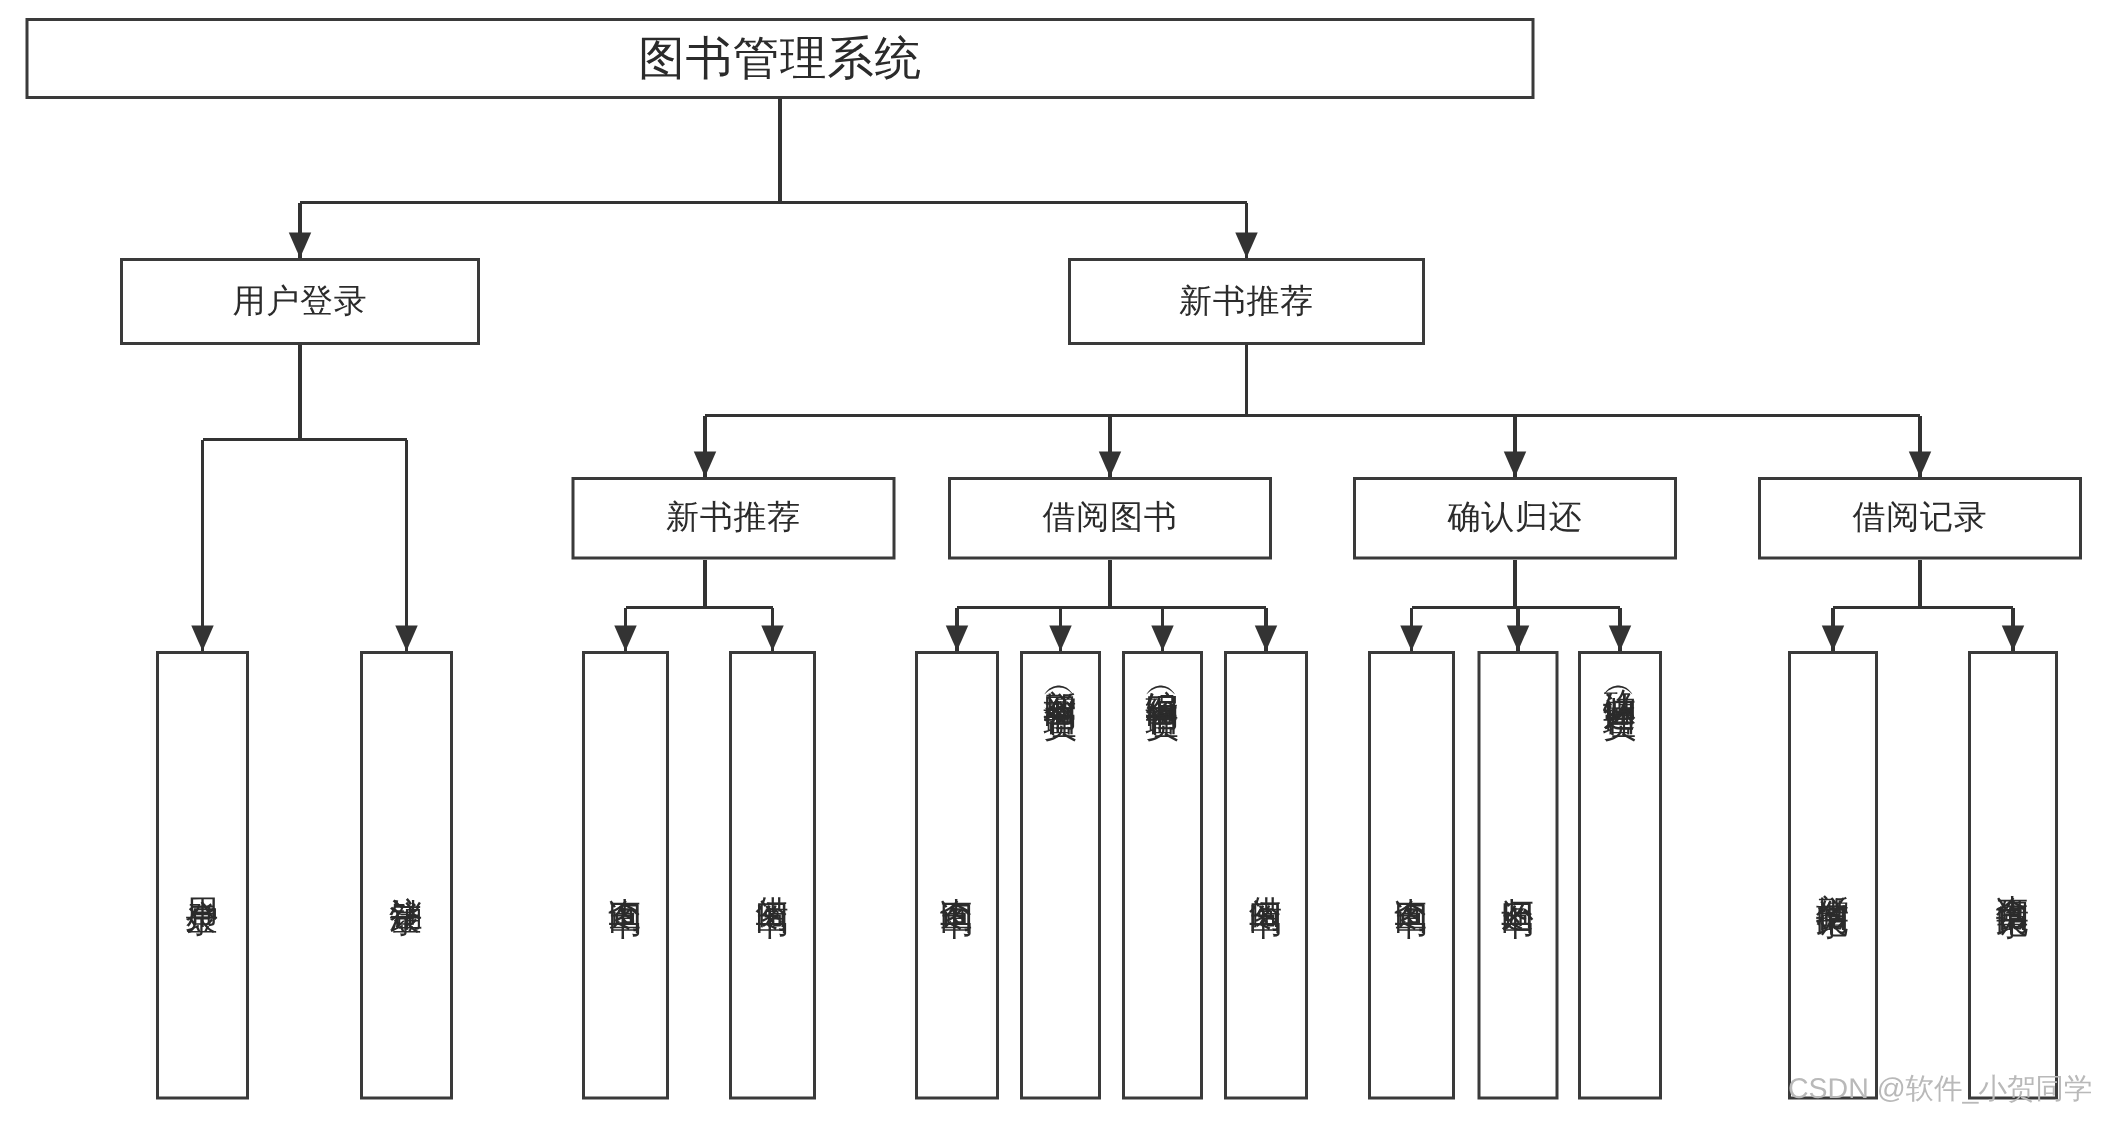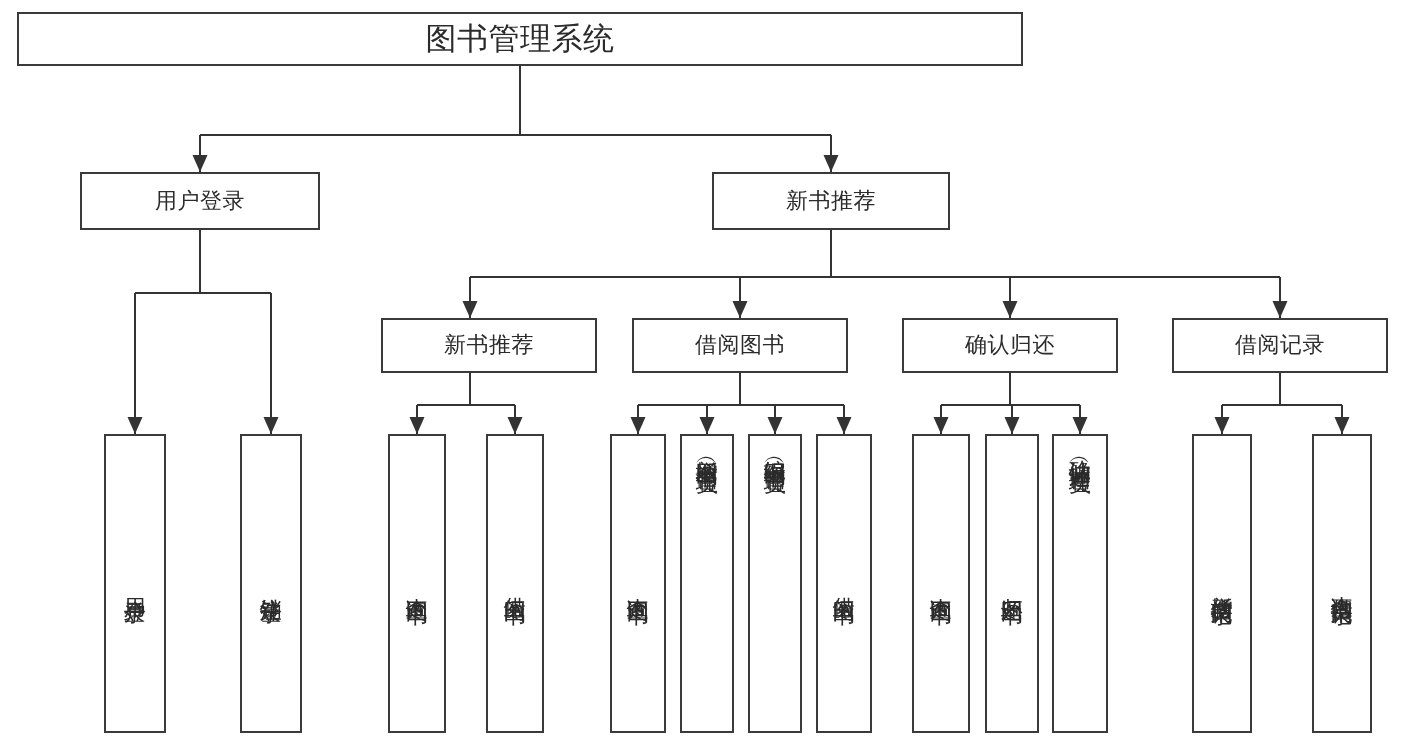--- a/index.html
+++ b/index.html
@@ -191,13 +191,14 @@
       <div class="node vert toplong" style="left: 1052px; top: 434px; width: 56px; height: 299px;">
         <span class="label">确认归还（管理员）</span>
       </div>
       <div class="node vert" style="left: 1192px; top: 434px; width: 60px; height: 299px;">
         <span class="label">新增借阅记录</span>
       </div>
       <div class="node vert" style="left: 1312px; top: 434px; width: 60px; height: 299px;">
         <span class="label">查询借阅记录</span>
       </div>
     </div>
+  <div class="watermark" style="left: 1192px; top: 713px;">CSDN @软件_小贺同学</div>
 </div>
 
 </body></html>

